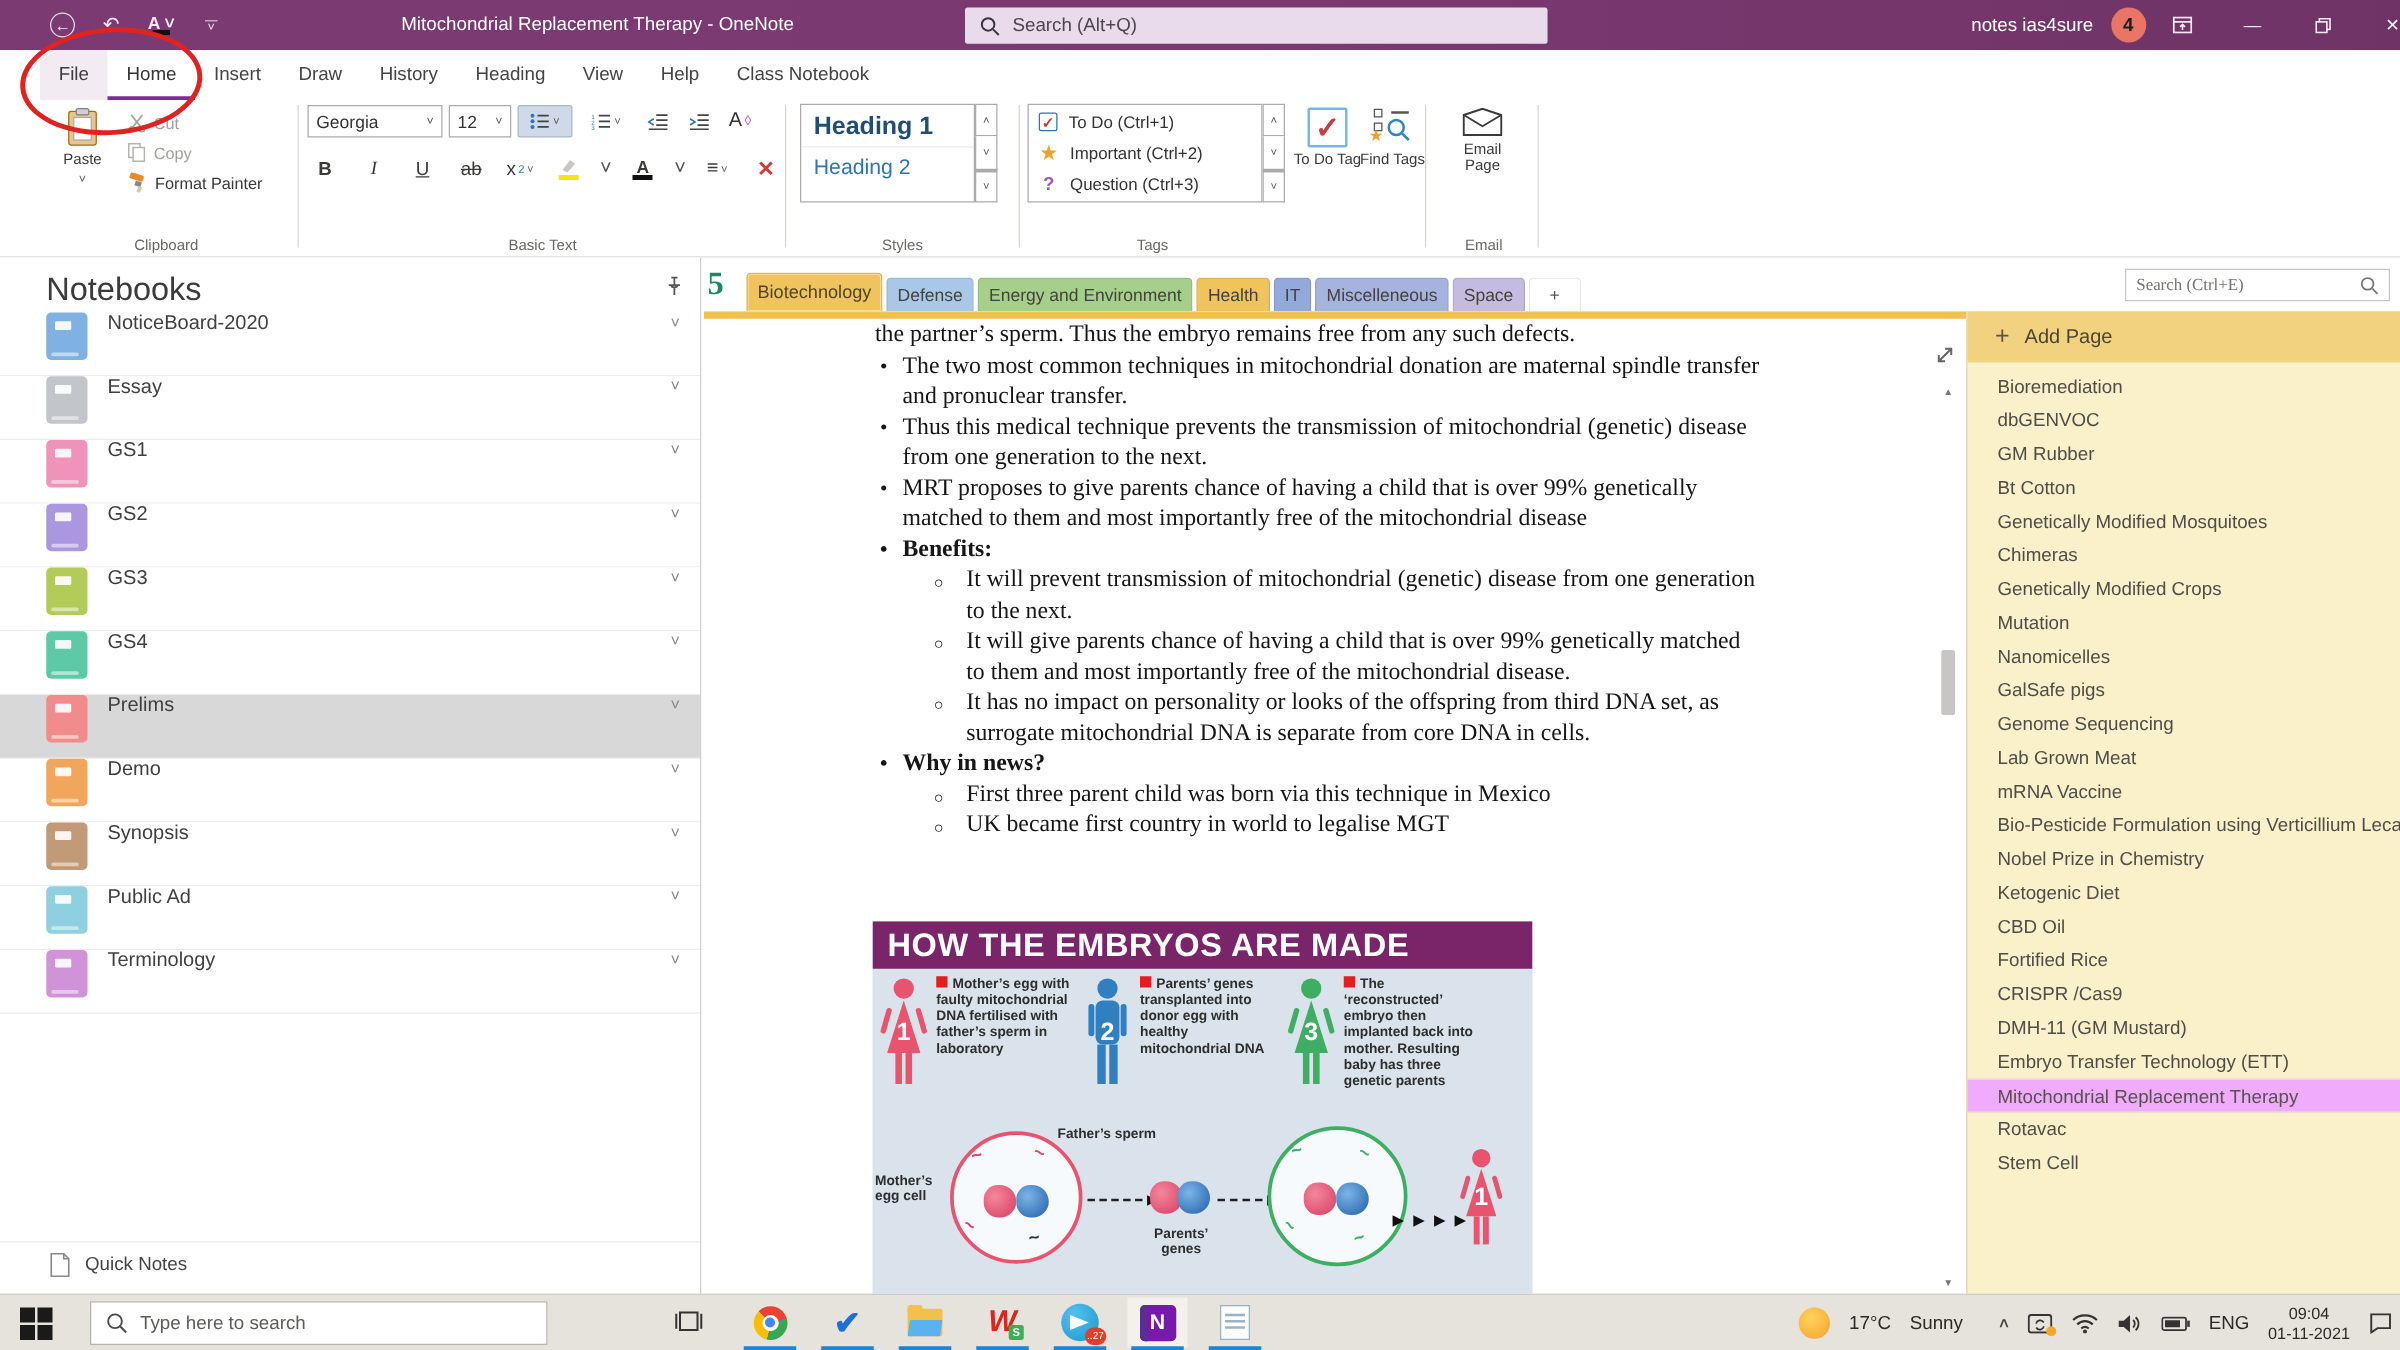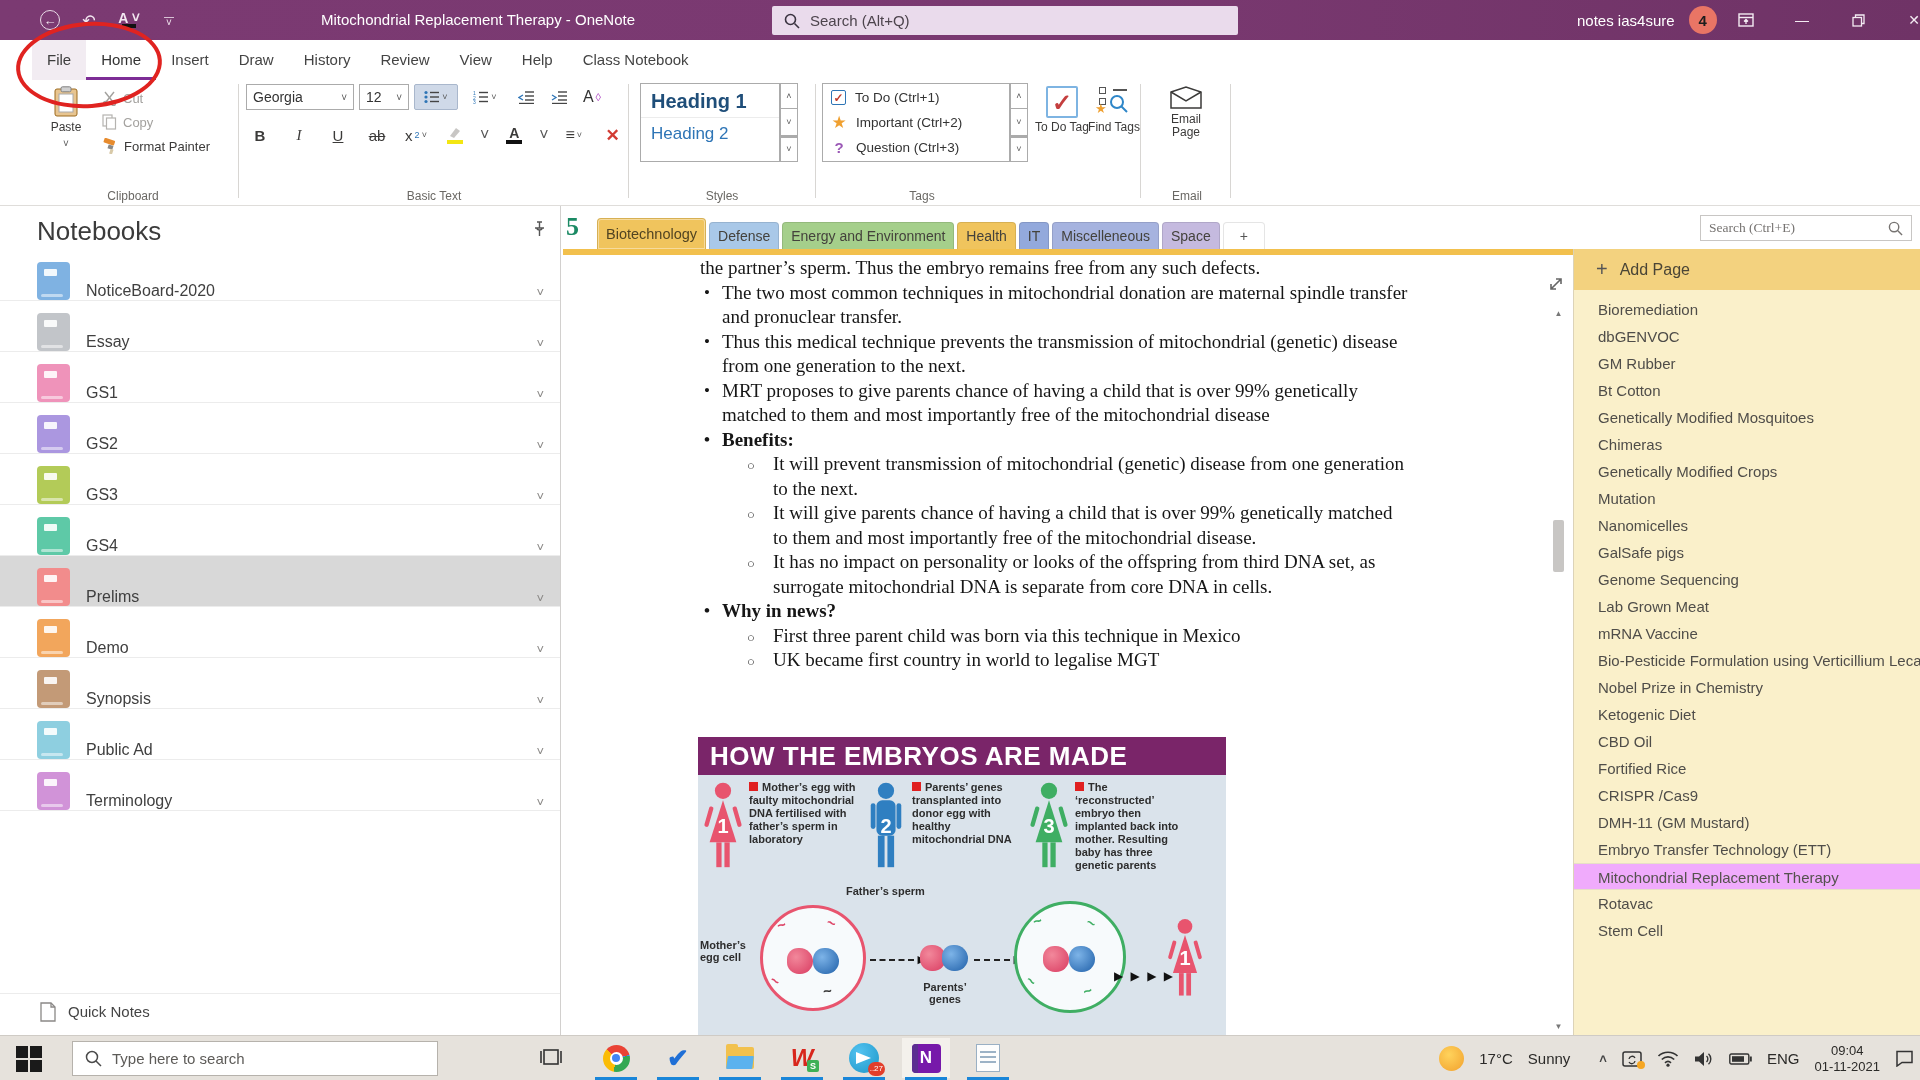--- a/index.html
+++ b/index.html
@@ -69,21 +69,21 @@
 .envelope{width:34px;height:24px}
 
 
 #red-ellipse{position:absolute;left:16px;top:22px;width:146px;height:86px;border:4px solid #e02320;border-radius:50%;transform:rotate(-4deg);z-index:60;pointer-events:none}
 
 
 #leftpanel{position:absolute;left:0;top:206px;width:561px;height:829px;background:#fff;border-right:1px solid #d2d0ce}
 #nbtitle{position:absolute;left:37px;top:10px;font-size:26px;color:#3b3b3b}
 #pinicon{position:absolute;left:530px;top:14px;width:18px;height:18px;color:#555}
 #nblist{position:absolute;left:0;top:44px;width:560px}
-.nbrow{position:relative;height:51px;display:flex;align-items:flex-end;padding:0 16px 0 37px;gap:16px;border-bottom:1px solid #ececec;background:#fff}
+.nbrow{position:relative;height:51px;display:flex;align-items:flex-start;padding:0 16px 0 37px;gap:16px;border-bottom:1px solid #ececec;background:#fff}
 .nbrow.sel{background:#d8d8d8}
 .nbicon{width:33px;height:38px;border-radius:4px;position:relative;flex:none}
 .nbicon::before{content:"";position:absolute;left:7px;top:7px;width:13px;height:7px;background:rgba(255,255,255,.9);border-radius:1px}
 .nbicon::after{content:"";position:absolute;left:4px;bottom:3px;right:7px;height:3px;background:rgba(255,255,255,.5);border-radius:2px}
 .nbname{font-size:16px;color:#404040;flex:1}
 .nbchev{color:#8a8886;font-size:13px}
 #quicknotes{position:absolute;left:0;bottom:6px;width:560px;height:36px;display:flex;align-items:center;gap:12px;padding-left:40px;border-top:1px solid #ececec;font-size:15px;color:#444}
 
 
 #greenmark{position:absolute;left:566px;top:212px;font-size:26px;font-weight:800;color:#1b8a64;z-index:5;font-family:"Liberation Serif",serif}
@@ -226,21 +226,21 @@
     </div>
   </div>
 
   <div id="ribbon">
     <div id="ribbon-tabs">
         <div class="rtab filetab">File</div>
         <div class="rtab active">Home</div>
         <div class="rtab">Insert</div>
         <div class="rtab">Draw</div>
         <div class="rtab">History</div>
-        <div class="rtab">Review</div>
+        <div class="rtab">Heading</div>
         <div class="rtab">View</div>
         <div class="rtab">Help</div>
         <div class="rtab">Class Notebook</div>
       </div>
     <div id="rbody">
 
       <div class="group" style="left:30px;width:206px">
         <div class="bigbtn" style="left:8px">
           <svg width="26" height="32" viewBox="0 0 26 32">
               <rect x="2" y="3" width="22" height="27" rx="2" fill="#e8c590" stroke="#9c6b1f"></rect>
@@ -579,21 +579,21 @@
                 <polygon points="22,20 36,64 8,64" fill="#3fae63"></polygon>
                 <rect x="15" y="64" width="5.5" height="26" fill="#3fae63"></rect>
                 <rect x="23.5" y="64" width="5.5" height="26" fill="#3fae63"></rect>
                 <rect x="5" y="26" width="4.5" height="22" rx="2" fill="#3fae63" transform="rotate(16 7 37)"></rect>
                 <rect x="34.5" y="26" width="4.5" height="22" rx="2" fill="#3fae63" transform="rotate(-16 37 37)"></rect>
               </svg><span class="fignum">3</span></div>
             <div class="steptext">The ‘reconstructed’ embryo then implanted back into mother. Resulting baby has three genetic parents</div>
           </div>
         </div>
       <div id="info-bottom">
-        <div class="ilabel" style="left:148px;top:8px;">Father’s sperm</div>
+        <div class="ilabel" style="left:148px;top:24px;">Father’s sperm</div>
         <div class="ilabel" style="left:2px;top:62px;width:58px">Mother’s egg cell</div>
         <div class="egg" style="left:62px;top:28px;width:106px;height:106px;border:3px solid #e8546e">
           <span class="blob pk" style="left:24px;top:40px"></span>
           <span class="blob bl" style="left:50px;top:40px"></span>
           <span class="squig" style="left:14px;top:8px;color:#d46;transform:rotate(-15deg)">~</span>
           <span class="squig" style="left:64px;top:6px;color:#d46;transform:rotate(20deg)">~</span>
           <span class="squig" style="left:8px;top:64px;color:#d46;transform:rotate(30deg)">~</span>
           <span class="squig" style="left:60px;top:74px;color:#333;transform:rotate(-10deg)">~</span>
         </div>
         <div class="dash" style="left:172px;top:82px;width:44px"></div>

